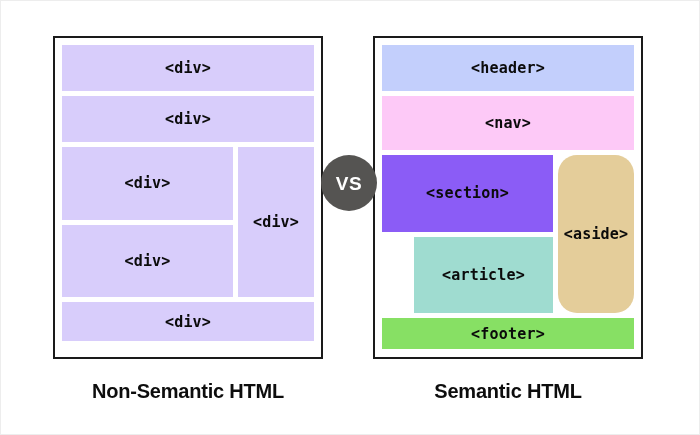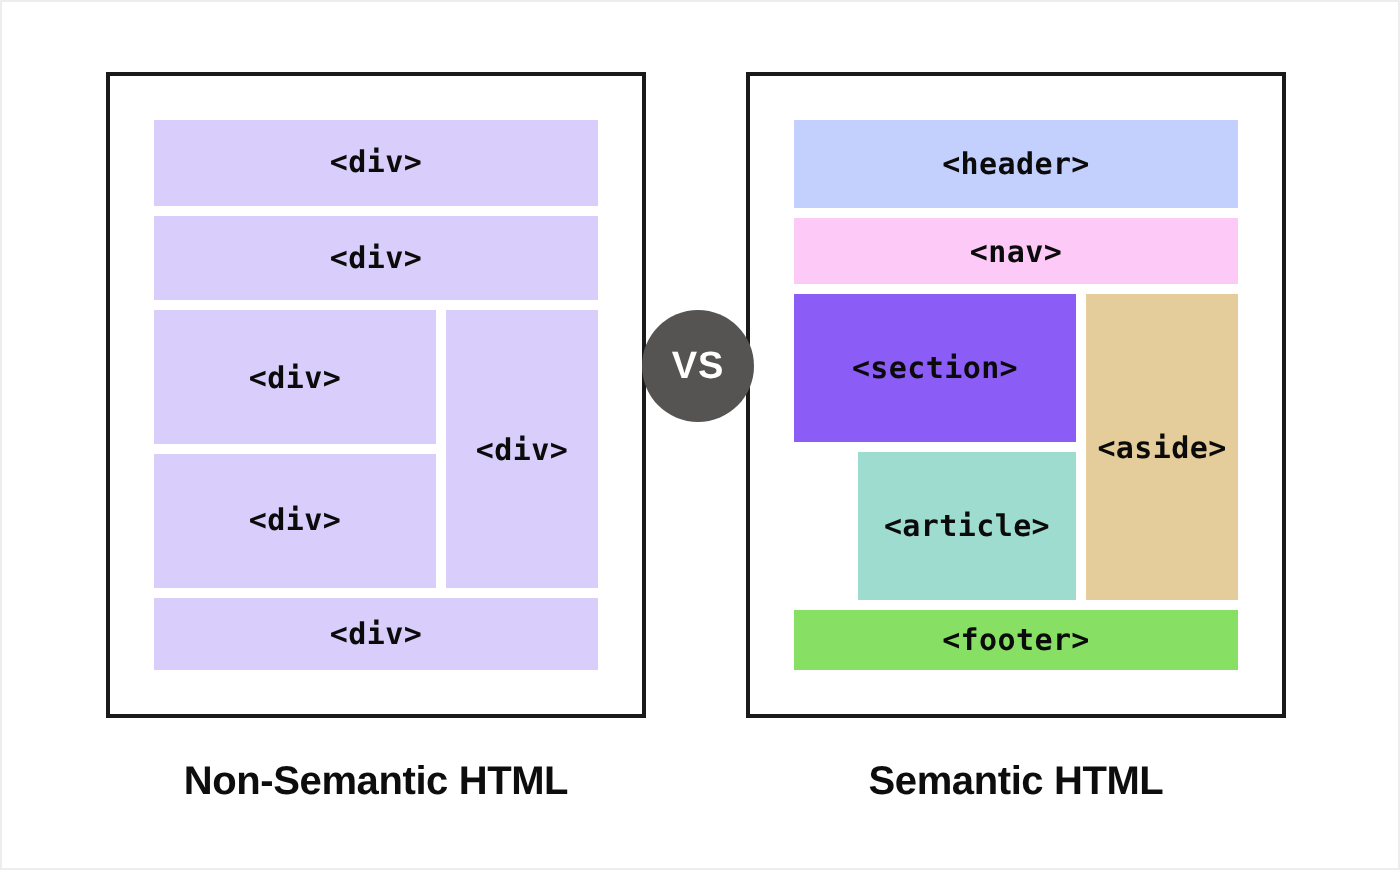--- a/index.html
+++ b/index.html
@@ -23,21 +23,21 @@
     border: 1px solid #ededed;
     box-sizing: border-box;
   }
 
   
   .panel {
     position: absolute;
     box-sizing: border-box;
     border: 2px solid #1a1a1a;
     background: #ffffff;
-    padding: 22px;
+    padding: 7px;
     display: flex;
     flex-direction: column;
     gap: 5px;
   }
   #panel-left  { left: 52px;  top: 35px; width: 270px; height: 323px; }
   #panel-right { left: 372px; top: 35px; width: 270px; height: 323px; }
 
   
   .block {
     box-sizing: border-box;
@@ -87,25 +87,25 @@
 
   
   .c-header  { background: #c3cffc; }
   .c-nav     { background: #fdc9f7; }
   .c-section { background: #8b5cf6; }
   .c-article { background: #9fdcd0; }
   .c-aside   { background: #e4cd9a; }
   .c-footer  { background: #87e064; }
 
   #rp-header  { height: 46px; }
-  #rp-nav     { height: 34px; }
+  #rp-nav     { height: 54px; }
   #rp-split   { height: 158px; }
   #rp-section { flex: 1 1 50%; }
   #rp-article { flex: 1 1 50%; margin-left: 32px; }
-  #rp-aside   { height: 100%; }
+  #rp-aside   { height: 100%; border-radius: 19px; }
   #rp-footer  { height: 31px; }
 
   
   #vs-badge {
     position: absolute;
     left: 320px;
     top: 154px;
     width: 56px;
     height: 56px;
     border-radius: 50%;

